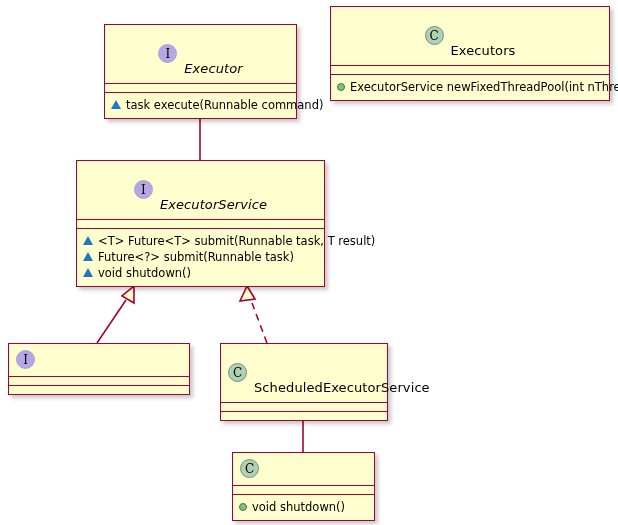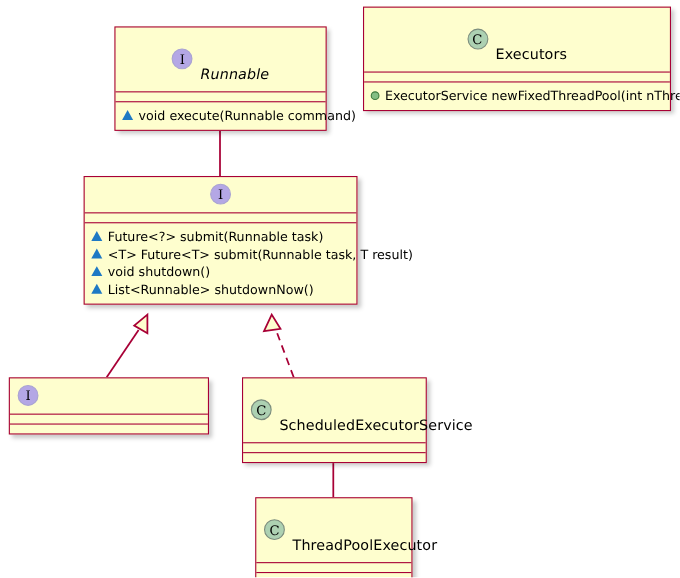--- a/index.html
+++ b/index.html
@@ -126,29 +126,29 @@
     <line x1="267" y1="343" x2="252" y2="303" stroke="#A80036" stroke-width="1.6" stroke-dasharray="7,5"></line>
     <polygon points="247,286 240,301 255,299" fill="#FEFECE" stroke="#A80036" stroke-width="1.6"></polygon>
 
     <line x1="303" y1="452" x2="303" y2="405" stroke="#A80036" stroke-width="1.6"></line>
     <polygon points="303,390 295,405 311,405" fill="#FEFECE" stroke="#A80036" stroke-width="1.6"></polygon>
   </svg>
 
   <div class="uml-box" style="left:104px; top:24px; width:193px;">
     <div class="uml-header">
       <span class="stereo iface">I</span>
-      <span class="uml-title italic">Runnable</span>
-    </div>
-    <div class="uml-sep"></div>
-    <div class="uml-empty"></div>
-    <div class="uml-sep"></div>
-    <div class="uml-members">
-      <div class="member">
-        <span class="marker abstract"></span>
-        <span>void execute(Runnable command)</span>
+      <span class="uml-title italic">Executor</span>
+    </div>
+    <div class="uml-sep"></div>
+    <div class="uml-empty"></div>
+    <div class="uml-sep"></div>
+    <div class="uml-members">
+      <div class="member">
+        <span class="marker abstract"></span>
+        <span>task execute(Runnable command)</span>
       </div>
     </div>
   </div>
 
   <div class="uml-box" style="left:330px; top:6px; width:280px;">
     <div class="uml-header">
       <span class="stereo cls">C</span>
       <span class="uml-title">Executors</span>
     </div>
     <div class="uml-sep"></div>
@@ -158,40 +158,37 @@
       <div class="member">
         <span class="marker pub-static"></span>
         <span>ExecutorService newFixedThreadPool(int nThreads)</span>
       </div>
     </div>
   </div>
 
   <div class="uml-box" style="left:76px; top:160px; width:249px;">
     <div class="uml-header">
       <span class="stereo iface">I</span>
-    </div>
-    <div class="uml-sep"></div>
-    <div class="uml-empty"></div>
-    <div class="uml-sep"></div>
-    <div class="uml-members">
+      <span class="uml-title italic">ExecutorService</span>
+    </div>
+    <div class="uml-sep"></div>
+    <div class="uml-empty"></div>
+    <div class="uml-sep"></div>
+    <div class="uml-members">
+      <div class="member">
+        <span class="marker abstract"></span>
+        <span>&lt;T&gt; Future&lt;T&gt; submit(Runnable task, T result)</span>
+      </div>
       <div class="member">
         <span class="marker abstract"></span>
         <span>Future&lt;?&gt; submit(Runnable task)</span>
       </div>
       <div class="member">
         <span class="marker abstract"></span>
-        <span>&lt;T&gt; Future&lt;T&gt; submit(Runnable task, T result)</span>
-      </div>
-      <div class="member">
-        <span class="marker abstract"></span>
         <span>void shutdown()</span>
-      </div>
-      <div class="member">
-        <span class="marker abstract"></span>
-        <span>List&lt;Runnable&gt; shutdownNow()</span>
       </div>
     </div>
   </div>
 
   <div class="uml-box" style="left:8px; top:343px; width:182px;">
     <div class="uml-header left">
       <span class="stereo iface">I</span>
     </div>
     <div class="uml-sep"></div>
     <div class="uml-empty"></div>
@@ -206,21 +203,20 @@
     </div>
     <div class="uml-sep"></div>
     <div class="uml-empty"></div>
     <div class="uml-sep"></div>
     <div class="uml-empty"></div>
   </div>
 
   <div class="uml-box" style="left:232px; top:452px; width:143px;">
     <div class="uml-header left">
       <span class="stereo cls">C</span>
-      <span class="uml-title">ThreadPoolExecutor</span>
     </div>
     <div class="uml-sep"></div>
     <div class="uml-empty"></div>
     <div class="uml-sep"></div>
     <div class="uml-members">
       <div class="member">
         <span class="marker pub-static"></span>
         <span>void shutdown()</span>
       </div>
     </div>

